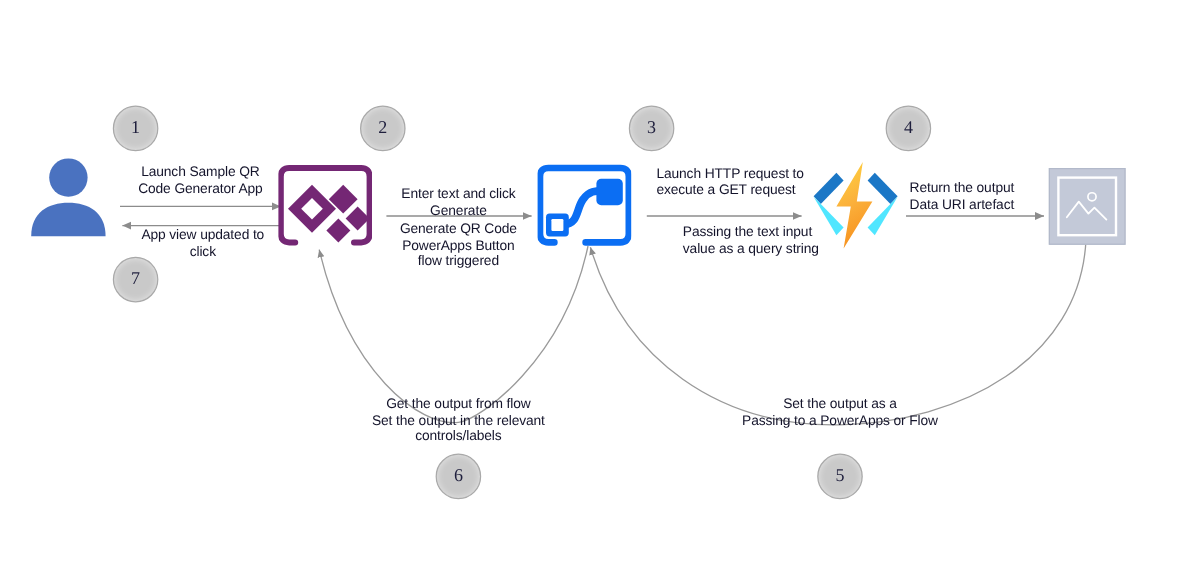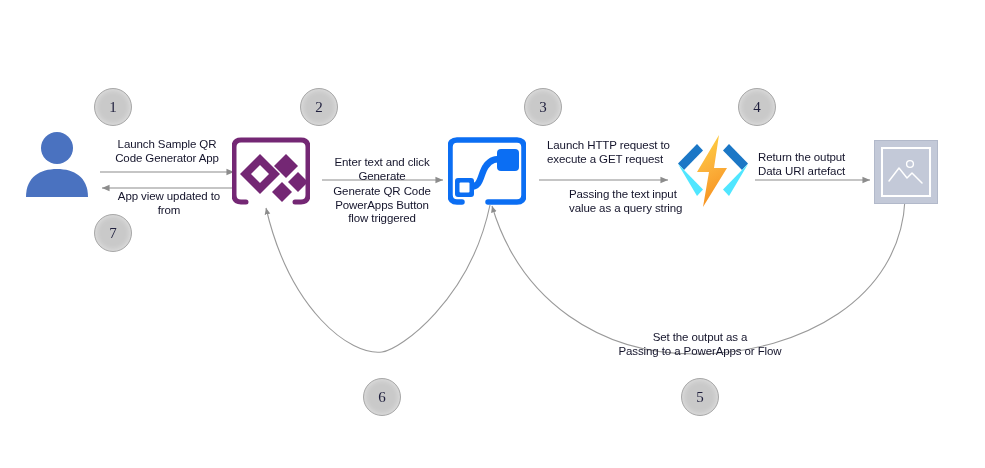--- a/index.html
+++ b/index.html
@@ -206,21 +206,21 @@
       <span>7</span>
     </div>
 
   <div class="abs edge-label" style="left:100px; top:138px; width:134px;">
     <div><span>Launch </span><b>Sample QR</b></div>
     <div><b>Code Generator App</b></div>
   </div>
 
   <div class="abs edge-label" style="left:104px; top:190px; width:130px;">
     <div><span>App view updated to</span></div>
-    <div><span>from</span></div>
+    <div><span>click</span></div>
   </div>
 
   <div class="abs edge-label" style="left:320px; top:156px; width:124px;">
     <div><span>Enter text and click</span></div>
     <div><b>Generate</b></div>
   </div>
 
   <div class="abs edge-label" style="left:320px; top:185px; width:124px;">
     <div><b>Generate QR Code</b></div>
     <div><b>PowerApps Button</b></div>
@@ -235,19 +235,24 @@
   <div class="abs edge-label" style="left:547px; top:188px; width:128px; text-align:left;margin-left:22px;">
     <div><span>Passing the text input</span></div>
     <div><span>value as a query string</span></div>
   </div>
 
   <div class="abs edge-label" style="left:758px; top:151px; width:112px; text-align:left;">
     <div><span>Return the output</span></div>
     <div><b>Data URI artefact</b></div>
   </div>
 
+  <div class="abs edge-label" style="left:292px; top:331px; width:180px;">
+    <div><span>Get the </span><b>output</b><span> from flow</span></div>
+    <div><span>Set the </span><b>output</b><span> in the relevant</span></div>
+    <div><span>controls/labels</span></div>
+  </div>
 
   <div class="abs edge-label" style="left:600px; top:331px; width:200px;">
     <div><span>Set the </span><b>output</b><span> as a</span></div>
     <div><b>Passing to a PowerApps or Flow</b></div>
   </div>
 
 </div>
 
 </body></html>

